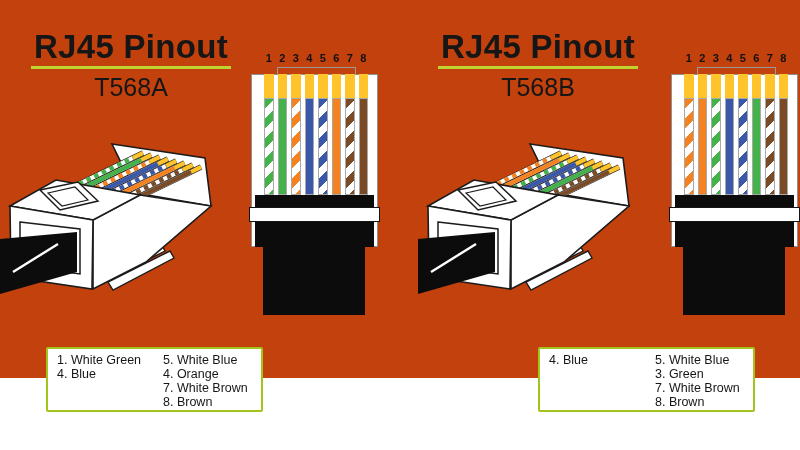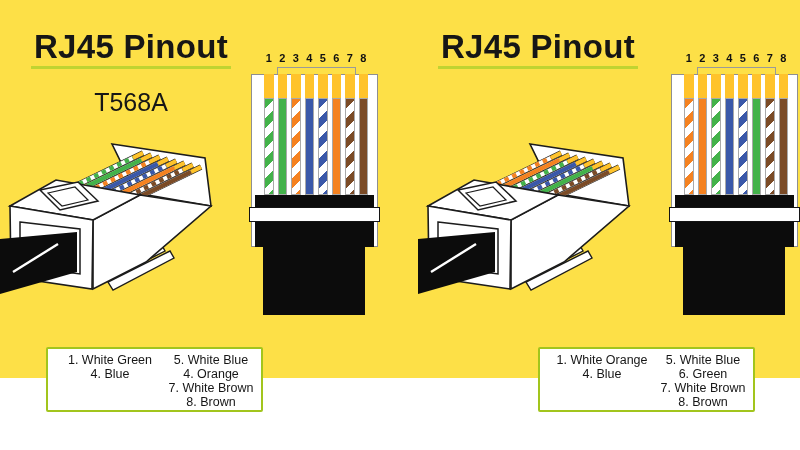--- a/index.html
+++ b/index.html
@@ -1,33 +1,33 @@
 <!DOCTYPE html>
 <html style="--gold: #FFC32B; --accent: #C0D431; --legend-border: #A2C51D; --ink: #161616;"><head>
 <meta charset="utf-8">
 <style>
   html,body{margin:0;padding:0;}
   body{
     width:800px;height:450px;background:#ffffff;overflow:hidden;
     font-family:"Liberation Sans",sans-serif;color:#161616;
     position:relative;
   }
-  .canvas{position:absolute;inset:0;width:800px;height:378px;background:#fde047;}
+  .canvas{position:absolute;inset:0;width:800px;height:378px;background:#c2410c;}
   .panel{position:absolute;inset:0;}
 
   
   .title-block{position:absolute;top:30px;width:226px;text-align:center;}
   .title-block.p0{left:18px;}
   .title-block.p1{left:425px;}
   .page-title{
     display:inline-block;font-size:33px;font-weight:bold;letter-spacing:.3px;
     color:var(--ink);line-height:1.04;border-bottom:3px solid var(--accent);
     padding:0 3px 2px;
   }
-  .standard{font-size:25px;margin-top:19px;color:var(--ink);}
+  .standard{font-size:25px;margin-top:4px;color:var(--ink);}
 
   
   .angled{position:absolute;top:122px;width:240px;height:200px;}
   .angled.p0{left:0;}
   .angled.p1{left:418px;}
 
   
   .front-view{position:absolute;top:50px;width:127px;height:265px;}
   .front-view.p0{left:251px;}
   .front-view.p1{left:671px;}
@@ -46,21 +46,21 @@
     border:1.5px solid #141414;box-sizing:border-box;}
   .fv-cable{position:absolute;left:12px;top:197px;width:102px;height:68px;background:#0c0c0c;}
 
   
   .legend{position:absolute;top:347px;width:217px;height:65px;box-sizing:border-box;
     border:2px solid var(--legend-border);border-radius:2px;background:#fff;
     display:grid;grid-template-columns:106px auto;padding:5px 2px 4px 9px;
     font-size:12.5px;line-height:13.9px;color:var(--ink);}
   .legend.p0{left:46px;}
   .legend.p1{left:538px;}
-  .legend-item{white-space:nowrap;text-align:center;}
+  .legend-item{white-space:nowrap;}
 </style>
 </head>
 <body>
 
 <div class="canvas">
 
   <section class="panel">
 
     <div class="title-block p0">
       <div class="page-title">RJ45 Pinout</div>
@@ -164,20 +164,21 @@
         <div class="legend-item">7. White Brown</div>
         <div class="legend-item">8. Brown</div>
       </div>
     </div>
   </section>
 
   <section class="panel">
 
     <div class="title-block p1">
       <div class="page-title">RJ45 Pinout</div>
+      <div class="standard">T568B</div>
     </div>
 
     <svg class="angled p1" viewBox="0 0 240 200">
       <polygon points="112,22 205,36 211,84 136,71" fill="#ffffff" stroke="#1c1c1c" stroke-width="1.6"></polygon>
       <g>
           <line x1="79" y1="62" x2="143" y2="31" stroke="#1c1c1c" stroke-width="5.4"></line>
           <line x1="79" y1="62" x2="133" y2="35.8" stroke="#ffffff" stroke-width="4.2"></line>
           <line x1="79" y1="62" x2="133" y2="35.8" stroke="#F58220" stroke-width="4.2" stroke-dasharray="4.5 4"></line>
           <line x1="133" y1="35.8" x2="143" y2="31" stroke="#FFC32B" stroke-width="4.2"></line>
           <line x1="87.3" y1="64" x2="151.3" y2="33" stroke="#1c1c1c" stroke-width="5.4"></line>
@@ -254,25 +255,24 @@
           <div class="wire" style="background: repeating-linear-gradient(135deg, rgb(123, 75, 38) 0px, rgb(123, 75, 38) 7px, rgb(255, 255, 255) 7px, rgb(255, 255, 255) 14px);"></div>
           <div class="wire" style="background: rgb(123, 75, 38);"></div>
         </div>
       <div class="fv-band"></div>
       <div class="fv-bar"></div>
       <div class="fv-cable"></div>
     </div>
 
     <div class="legend p1">
       <div class="legend-col">
-        <div class="legend-item">1. White Orange</div>
         <div class="legend-item">4. Blue</div>
       </div>
       <div class="legend-col">
         <div class="legend-item">5. White Blue</div>
-        <div class="legend-item">6. Green</div>
+        <div class="legend-item">3. Green</div>
         <div class="legend-item">7. White Brown</div>
         <div class="legend-item">8. Brown</div>
       </div>
     </div>
   </section>
 
 </div>
 
 </body></html>

